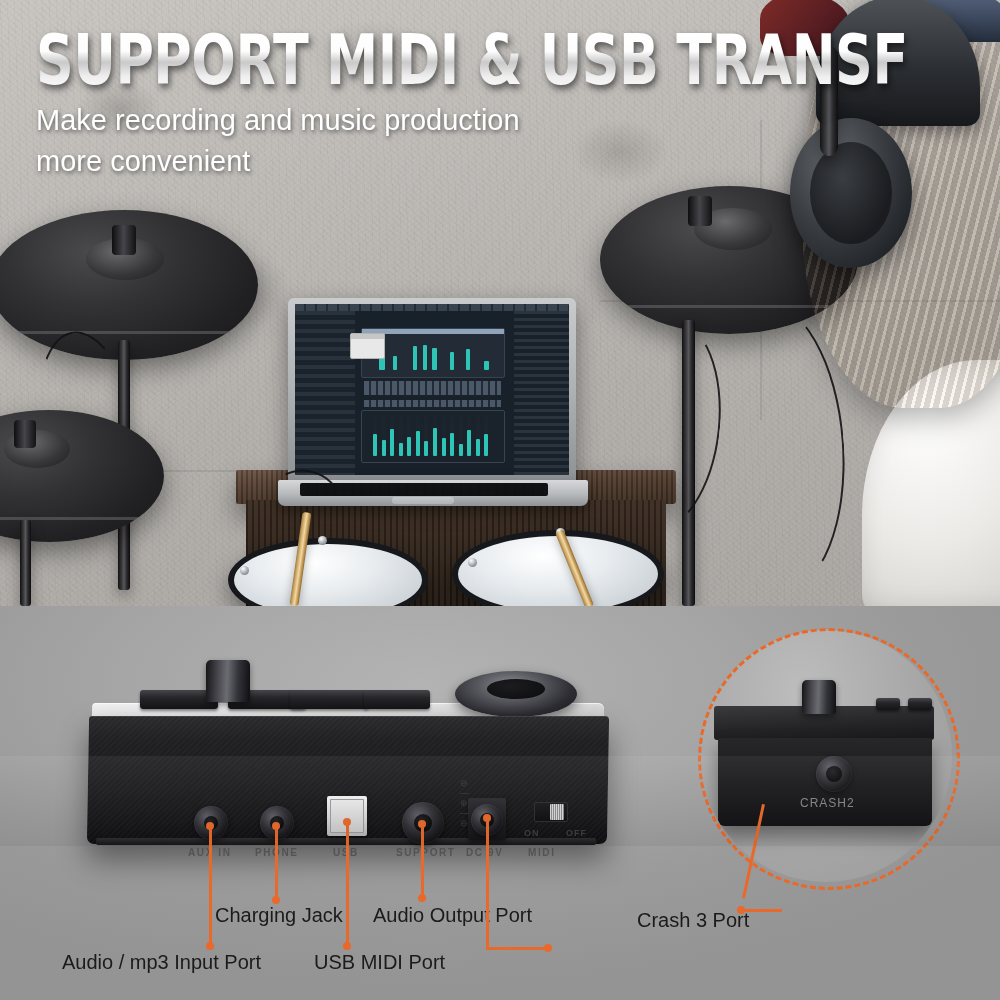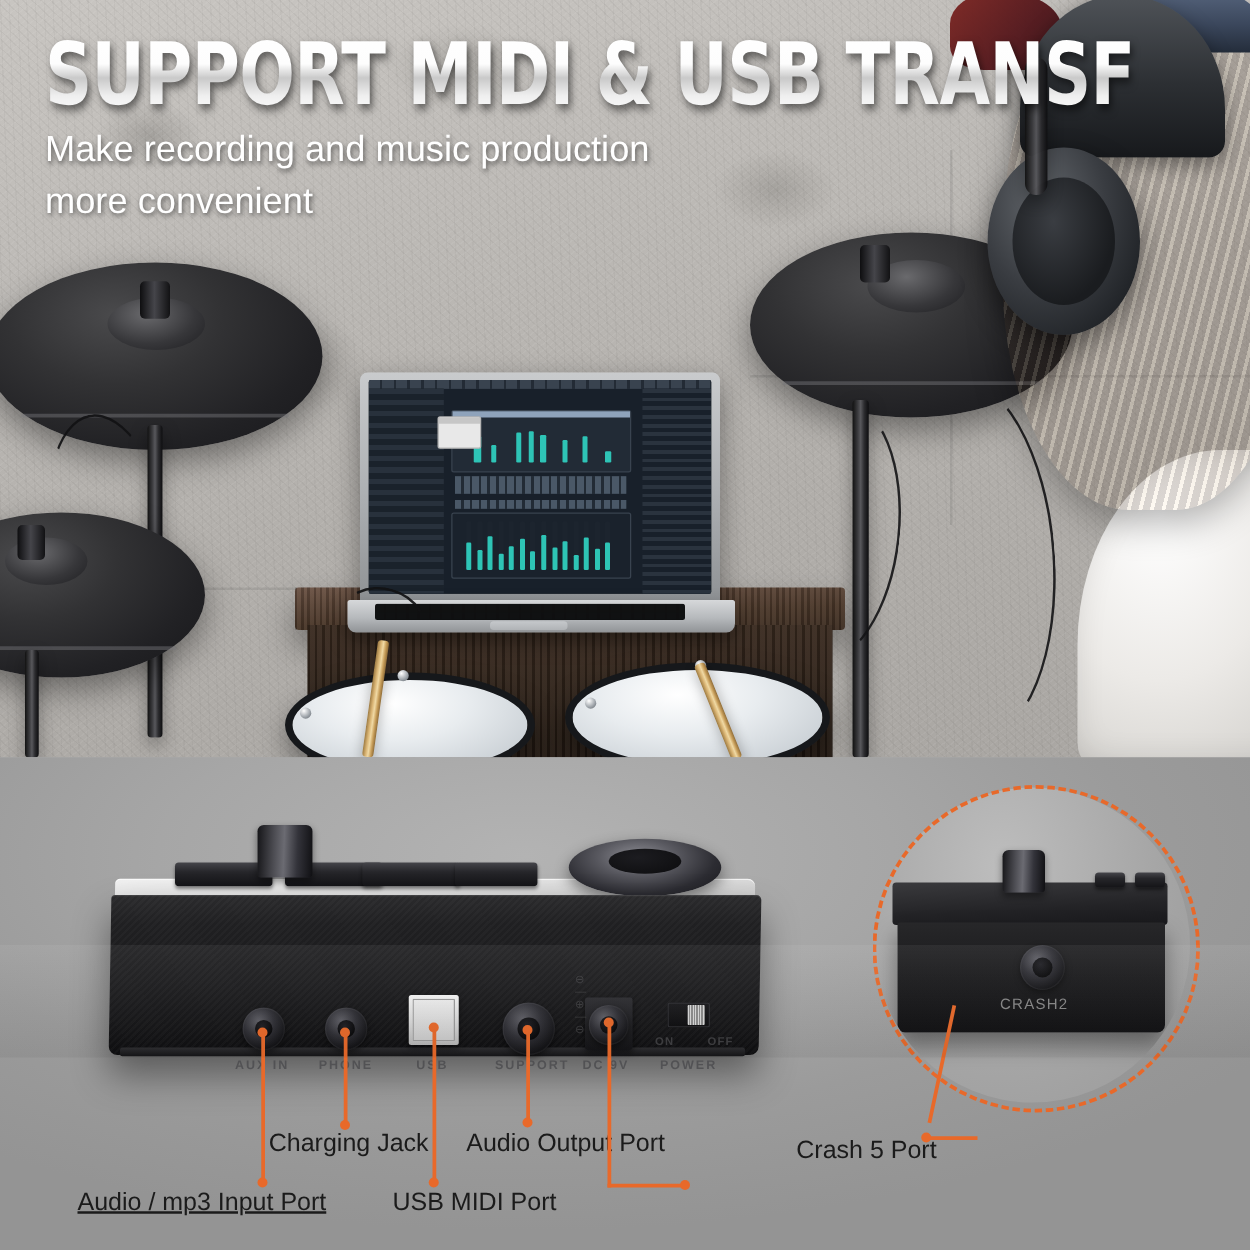--- a/index.html
+++ b/index.html
@@ -382,21 +382,21 @@
       </div>
       <div class="sw" style="left:534px;top:196px;width:34px;height:20px;">
           <i></i>
         </div>
 
       <div class="silk" style="left:188px;top:241px;">AUX IN</div>
       <div class="silk" style="left:255px;top:241px;">PHONE</div>
       <div class="silk" style="left:333px;top:241px;">USB</div>
       <div class="silk" style="left:396px;top:241px;">SUPPORT</div>
       <div class="silk" style="left:466px;top:241px;">DC 9V</div>
-      <div class="silk" style="left:528px;top:241px;">POWER</div>
+      <div class="silk" style="left:528px;top:241px;">MIDI</div>
       <div class="silk" style="left:524px;top:222px;font-size:9px;letter-spacing:1px;">ON</div>
       <div class="silk" style="left:566px;top:222px;font-size:9px;letter-spacing:1px;">OFF</div>
       <div class="silk-ic" style="left:460px;top:172px;">⊖—⊕—⊖</div>
     </div>
 
     <div class="inset" style="left:700px;top:24px;width:252px;height:252px;">
       <div style="position:absolute;left:14px;top:76px;width:220px;height:34px;border-radius:3px;
            background:linear-gradient(177deg,#3a3a3d,#232326 60%,#19191c);"></div>
       <div style="position:absolute;left:18px;top:108px;width:214px;height:88px;border-radius:2px 2px 6px 6px;
            background:linear-gradient(180deg,#272729,#1a1a1c 50%,#111113);
@@ -408,21 +408,21 @@
           <i></i>
         </div>
       <div style="position:absolute;left:100px;top:166px;color:#9a9a9a;font-size:12px;letter-spacing:1px;
            font-family:'Liberation Sans',sans-serif;opacity:.85;">CRASH2</div>
     </div>
     <div class="inset-ring" style="left:698px;top:22px;width:256px;height:256px;"></div>
 
     <div class="lead" style="left:209px;top:222px;width:3px;height:118px;"></div>
     <div class="dot" style="left:206px;top:216px;"></div>
     <div class="dot" style="left:206px;top:336px;"></div>
-    <div class="callout" style="left:62px;top:345px;text-decoration:underline;">Audio / mp3 Input Port</div>
+    <div class="callout" style="left:62px;top:345px;">Audio / mp3 Input Port</div>
 
     <div class="lead" style="left:275px;top:222px;width:3px;height:72px;"></div>
     <div class="dot" style="left:272px;top:216px;"></div>
     <div class="dot" style="left:272px;top:290px;"></div>
     <div class="callout" style="left:215px;top:298px;">Charging Jack</div>
 
     <div class="lead" style="left:346px;top:218px;width:3px;height:122px;"></div>
     <div class="dot" style="left:343px;top:212px;"></div>
     <div class="dot" style="left:343px;top:336px;"></div>
     <div class="callout" style="left:286px;top:345px;margin-left:28px;">USB MIDI Port</div>
@@ -433,16 +433,16 @@
     <div class="callout" style="left:373px;top:298px;">Audio Output Port</div>
 
     <div class="lead" style="left:486px;top:214px;width:3px;height:130px;"></div>
     <div class="lead" style="left:486px;top:341px;width:62px;height:3px;"></div>
     <div class="dot" style="left:483px;top:208px;"></div>
     <div class="dot" style="left:544px;top:338px;"></div>
 
     <div class="lead" style="left:762px;top:198px;width:3px;height:96px;transform:rotate(12deg);transform-origin:top left;"></div>
     <div class="lead" style="left:740px;top:303px;width:42px;height:3px;"></div>
     <div class="dot" style="left:737px;top:300px;"></div>
-    <div class="callout" style="left:637px;top:303px;">Crash 5 Port</div>
+    <div class="callout" style="left:637px;top:303px;">Crash 3 Port</div>
 
   </div>
 </div>
 
 </body></html>

